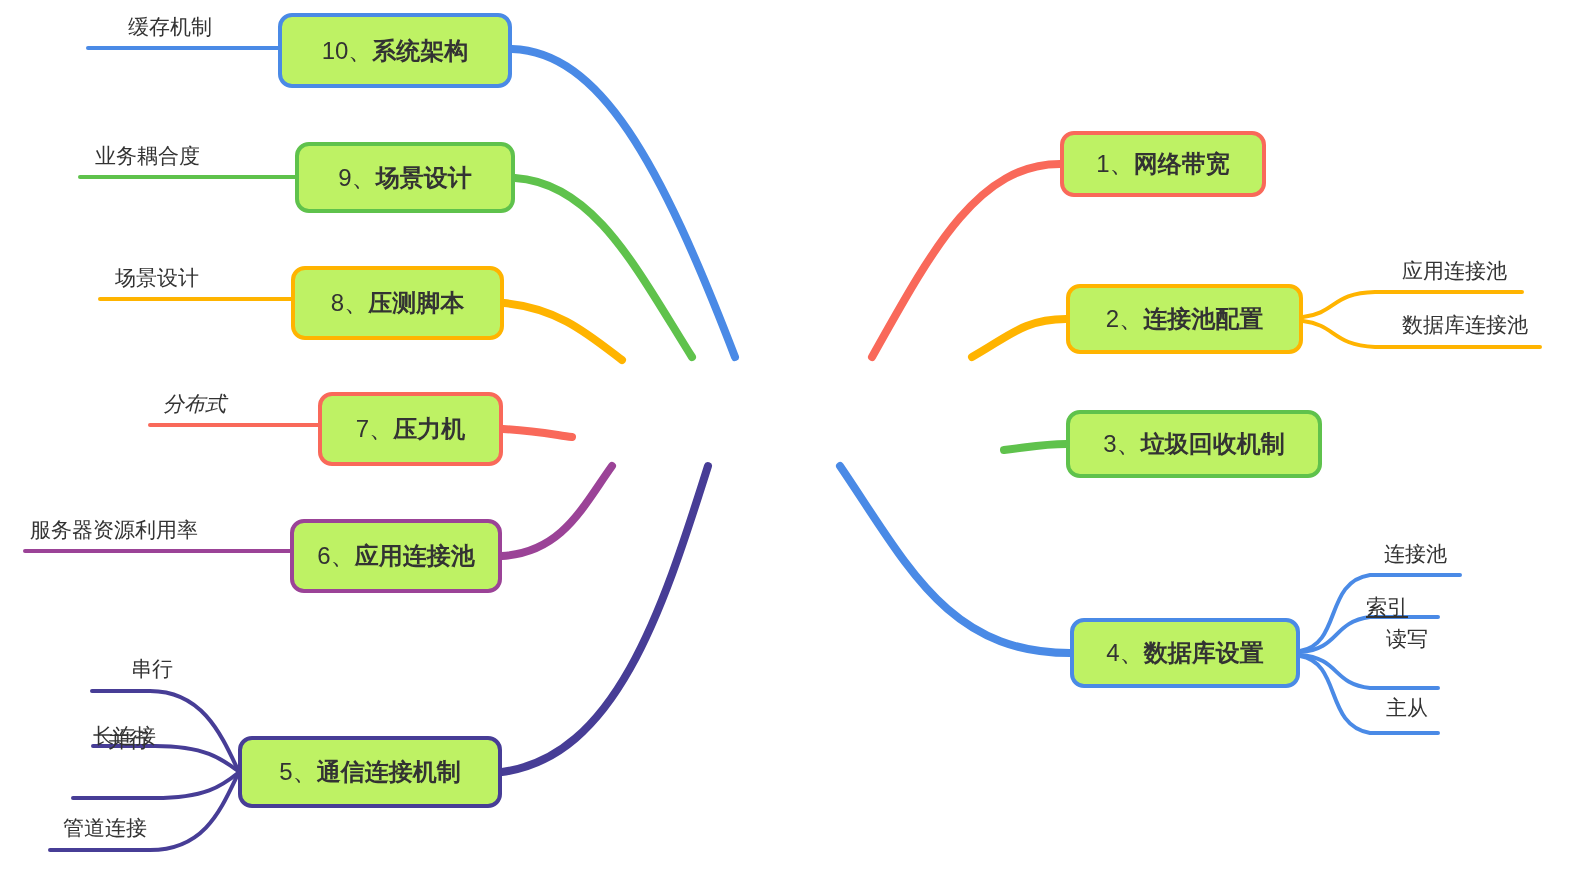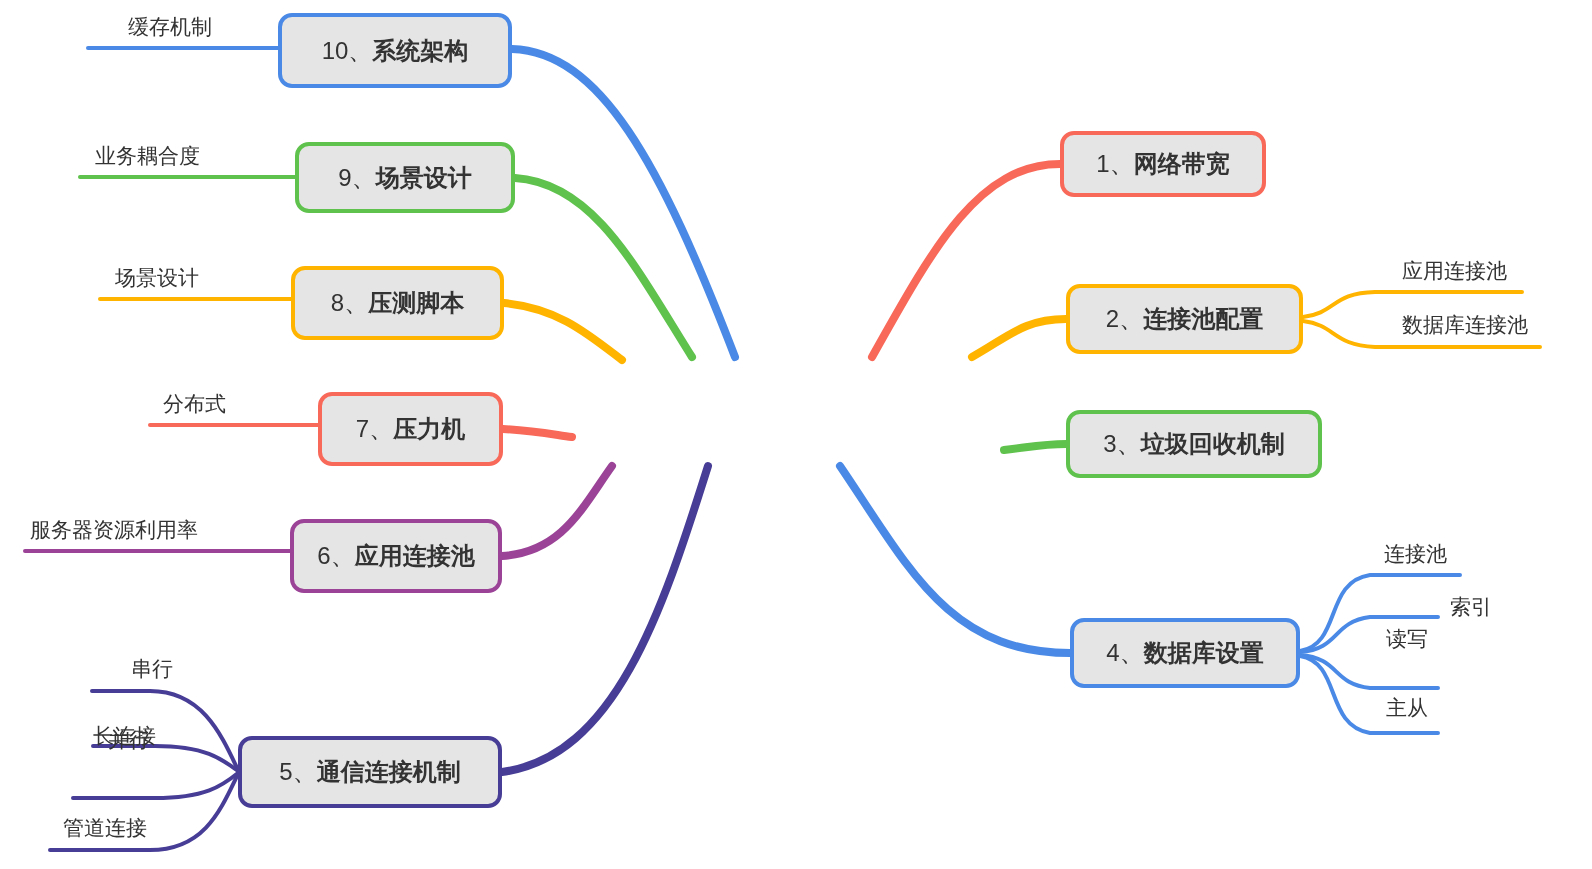--- a/index.html
+++ b/index.html
@@ -9,21 +9,21 @@
     background:#fff;
     font-family:"Liberation Sans","DejaVu Sans",sans-serif;
     overflow:hidden;
   }
   .edges{position:absolute;left:0;top:0;width:1592px;height:869px;}
   .edges path{fill:none;}
   .edge-main{stroke-width:8;stroke-linecap:round;}
   .edge-child{stroke-width:4;stroke-linecap:round;}
   .node{
     position:absolute;
-    background:#e5e5e5;
+    background:#bef264;
     border:4px solid #888;
     border-radius:14px;
     display:flex;align-items:center;justify-content:center;
     color:#333;
     font-size:24px;
     white-space:nowrap;
     box-sizing:border-box;
   }
   .node .num{font-weight:400;}
   .node .lbl{font-weight:700;}
@@ -118,27 +118,27 @@
       <span class="lbl">场景设计</span>
   </div>
   <div class="node" style="left: 278px; top: 13px; width: 234px; height: 75px; border-color: rgb(74, 138, 230);">
     <span class="num">10、</span>
       <span class="lbl">系统架构</span>
   </div>
 
   <span class="child-label" style="left:100px;top:15px;margin-left:28px;">缓存机制</span>
   <span class="child-label" style="left:95px;top:144px;">业务耦合度</span>
   <span class="child-label" style="left:115px;top:266px;">场景设计</span>
-  <span class="child-label" style="left:163px;top:392px;">分布式</span>
+  <span class="child-label" style="left:163px;top:392px;font-style:italic;">分布式</span>
   <span class="child-label" style="left:30px;top:518px;">服务器资源利用率</span>
   <span class="child-label" style="left:103px;top:657px;margin-left:28px;">串行</span>
   <span class="child-label" style="left:108px;top:728px;">并行</span>
   <span class="child-label" style="left:85px;top:724px;margin-left:8px;">长连接</span>
   <span class="child-label" style="left:63px;top:816px;">管道连接</span>
 
   <span class="child-label" style="left:1402px;top:259px;">应用连接池</span>
   <span class="child-label" style="left:1402px;top:313px;">数据库连接池</span>
   <span class="child-label" style="left:1384px;top:542px;">连接池</span>
-  <span class="child-label" style="left:1450px;top:595px;">索引</span>
+  <span class="child-label" style="left:1366px;top:595px;text-decoration:underline;">索引</span>
   <span class="child-label" style="left:1386px;top:627px;">读写</span>
   <span class="child-label" style="left:1386px;top:696px;">主从</span>
 
 </div>
 
 </body></html>

